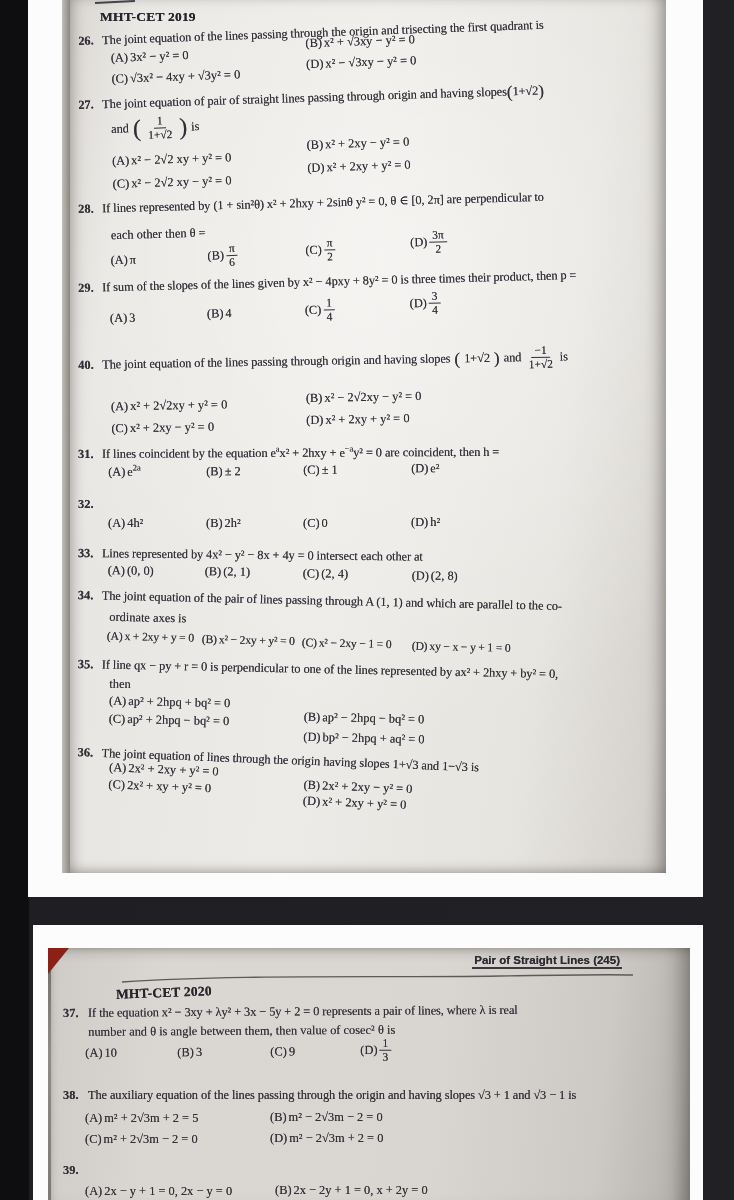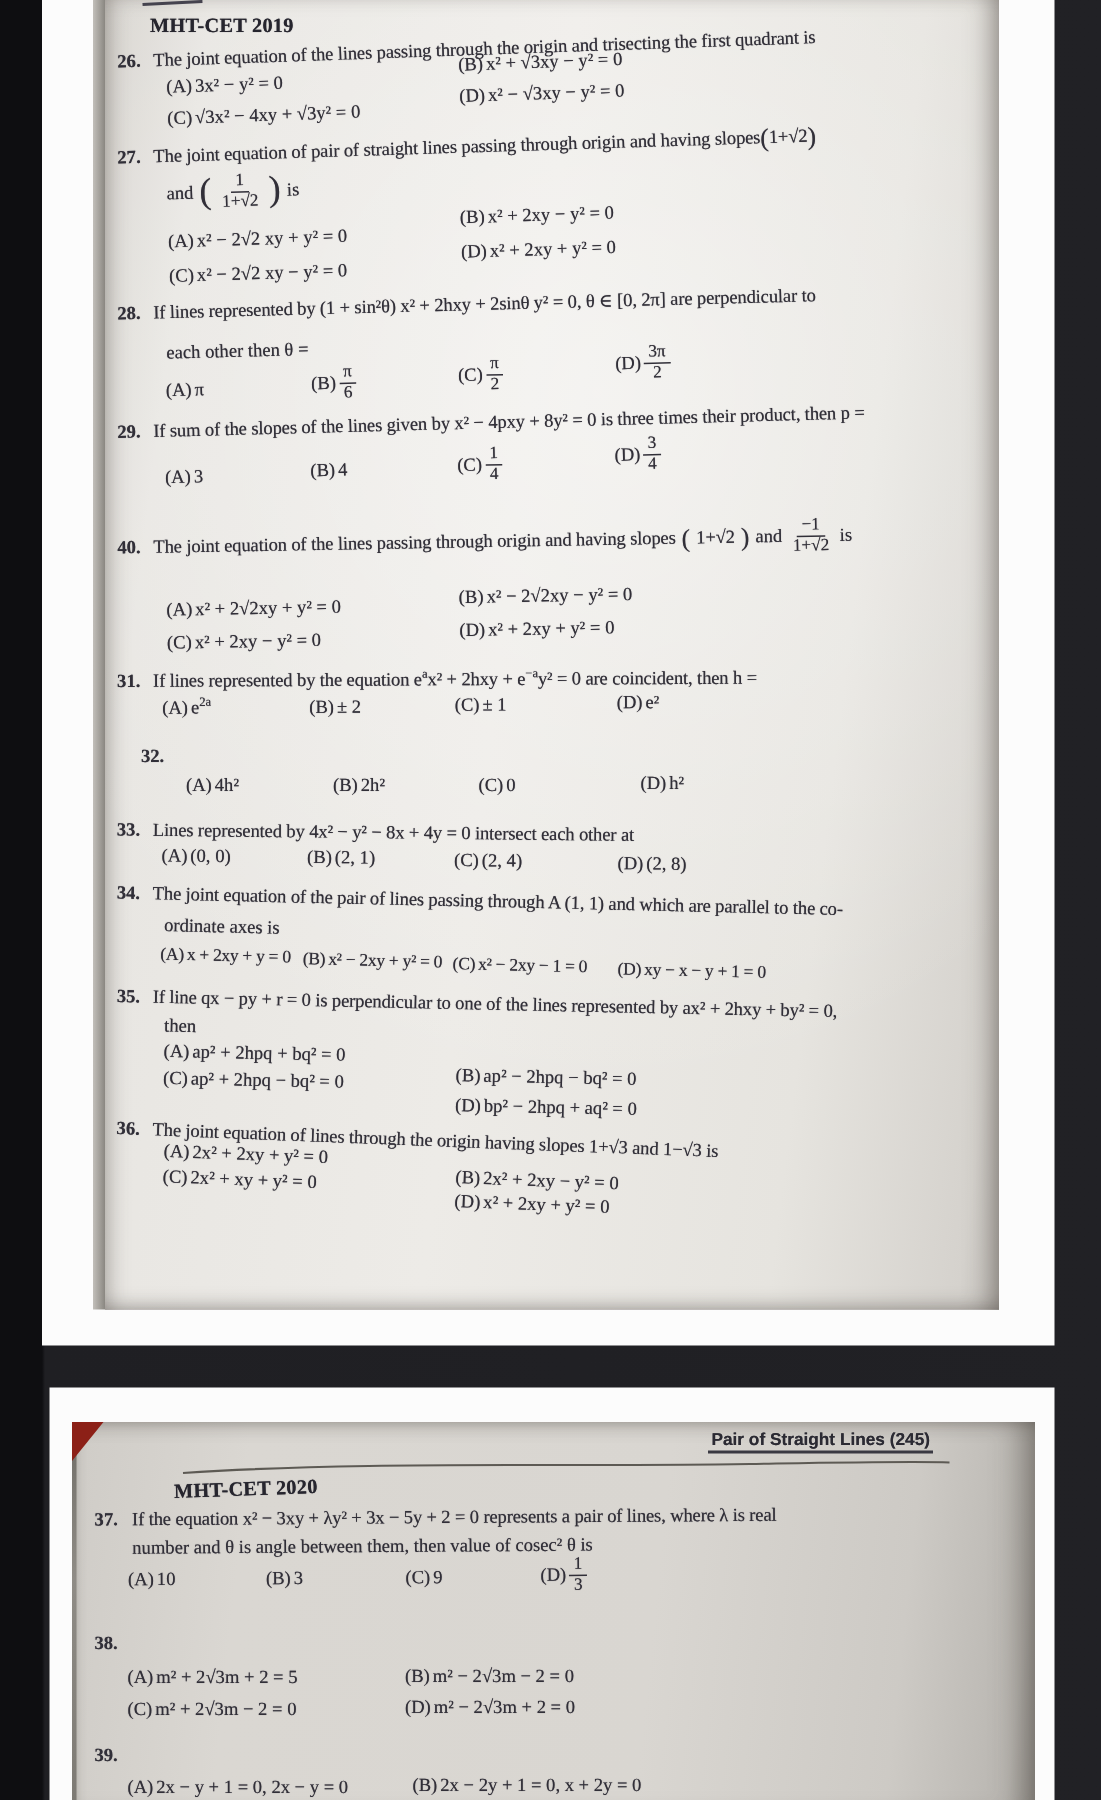--- a/index.html
+++ b/index.html
@@ -232,41 +232,41 @@
     </span>
     <span class="opt" style="left:227px;top:65px;">
       <span class="olabel">(D)</span>
       <span>x² + 2xy + y² = 0</span>
     </span>
   </div>
 
   <div class="q" style="left:8px;top:447px;transform:rotate(-0.3deg);">
     <div class="qline">
       <span class="qnum">31.</span>
-      <span class="qtext"><span>If lines represented by the equation e</span><sup>a</sup><span>x² + 2hxy + e</span><sup>−a</sup><span>y² = 0 are coincident, then h =</span></span>
+      <span class="qtext"><span>If lines coincident by the equation e</span><sup>a</sup><span>x² + 2hxy + e</span><sup>−a</sup><span>y² = 0 are coincident, then h =</span></span>
     </div>
     <span class="opt" style="left:30px;top:18px;">
       <span class="olabel">(A)</span>
       <span><span>e</span><sup>2a</sup></span>
     </span>
     <span class="opt" style="left:128px;top:18px;">
       <span class="olabel">(B)</span>
       <span>± 2</span>
     </span>
     <span class="opt" style="left:225px;top:17px;">
       <span class="olabel">(C)</span>
       <span>± 1</span>
     </span>
     <span class="opt" style="left:333px;top:16px;">
       <span class="olabel">(D)</span>
       <span>e²</span>
     </span>
   </div>
 
-  <div class="q" style="left:24px;top:497px;">
+  <div class="q" style="left:8px;top:497px;">
     <div class="qline">
       <span class="qnum">32.</span>
     </div>
     <span class="opt" style="left:30px;top:19px;">
       <span class="olabel">(A)</span>
       <span>4h²</span>
     </span>
     <span class="opt" style="left:128px;top:19px;">
       <span class="olabel">(B)</span>
       <span>2h²</span>
@@ -413,20 +413,21 @@
       <span class="frac">
           <span class="fn">1</span>
           <span class="fd">3</span>
         </span>
     </span>
   </div>
 
   <div class="q" style="left:15px;top:140px;">
     <div class="qline">
       <span class="qnum2">38.</span>
+      <span class="qtext">The auxiliary equation of the lines passing through the origin and having slopes √3 + 1 and √3 − 1 is</span>
     </div>
     <span class="opt" style="left:22px;top:23px;">
       <span class="olabel">(A)</span>
       <span>m² + 2√3m + 2 = 5</span>
     </span>
     <span class="opt" style="left:207px;top:22px;">
       <span class="olabel">(B)</span>
       <span>m² − 2√3m − 2 = 0</span>
     </span>
     <span class="opt" style="left:22px;top:44px;">

